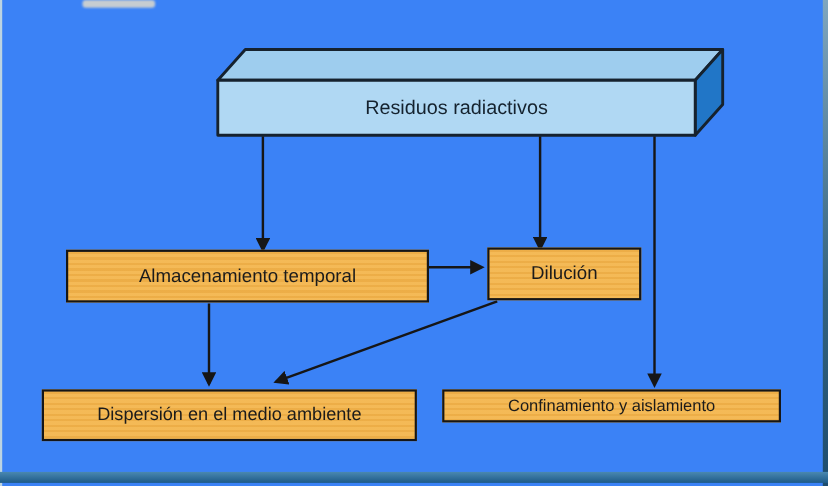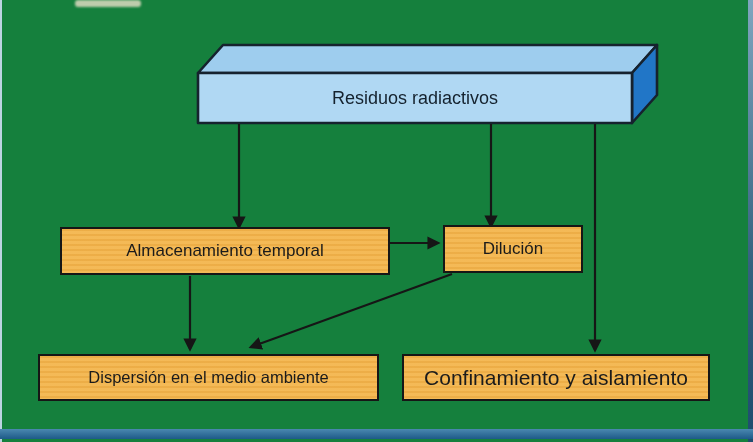--- a/index.html
+++ b/index.html
@@ -1,38 +1,38 @@
 <!DOCTYPE html>
 <html><head>
 <meta charset="utf-8">
 <style>
   html,body{margin:0;padding:0;background:#ffffff;}
   .stage{
     position:relative;width:753px;height:442px;overflow:hidden;
-    background:#15803d;
+    background:#3b82f6;
     font-family:"Liberation Sans", sans-serif;
   }
   svg.layer{position:absolute;left:0;top:0;width:753px;height:442px;}
   svg .face{stroke:#16222e;stroke-width:2.6;stroke-linejoin:round;}
   svg .edge{stroke:#161616;stroke-width:2.2;fill:none;}
   .node{
     position:absolute;display:flex;align-items:center;justify-content:center;
     color:#1b1b1b;text-align:center;box-sizing:border-box;
   }
   .orange{
     background:#f3b54e;
     background-image:repeating-linear-gradient(180deg, rgba(198,128,28,0.14) 0 2px, rgba(255,226,160,0.10) 2px 5px);
     border:2.4px solid #161616;
     font-size:17px;
   }
   .blue-label{font-size:18px;color:#14222e;}
   .n-almacenamiento{left:60px;top:227px;width:330px;height:48px;}
   .n-dilucion{left:443px;top:225px;width:140px;height:48px;}
   .n-dispersion{left:38px;top:354px;width:341px;height:47px;font-size:16.5px;}
-  .n-confinamiento{left:402px;top:354px;width:308px;height:47px;font-size:21px;text-align:right;}
+  .n-confinamiento{left:402px;top:354px;width:308px;height:30px;font-size:15px;text-align:right;}
   .n-residuos{left:198px;top:73px;width:434px;height:50px;}
   .frame-left{position:absolute;left:0;top:0;width:2px;height:442px;background:#bcd4e2;}
   .frame-right{position:absolute;right:0;top:0;width:5px;height:442px;
     background:linear-gradient(180deg,#7fa6bf,#33627f 60%,#1d4c6e);}
   .frame-bottom{position:absolute;left:0;bottom:3px;width:753px;height:10px;
     background:linear-gradient(180deg,#4a88b0,#1d5a88);}
   .smudge{position:absolute;left:75px;top:0;width:66px;height:7px;
     background:#e9e0c8;opacity:.8;border-radius:3px;filter:blur(1px);}
 </style>
 </head>

